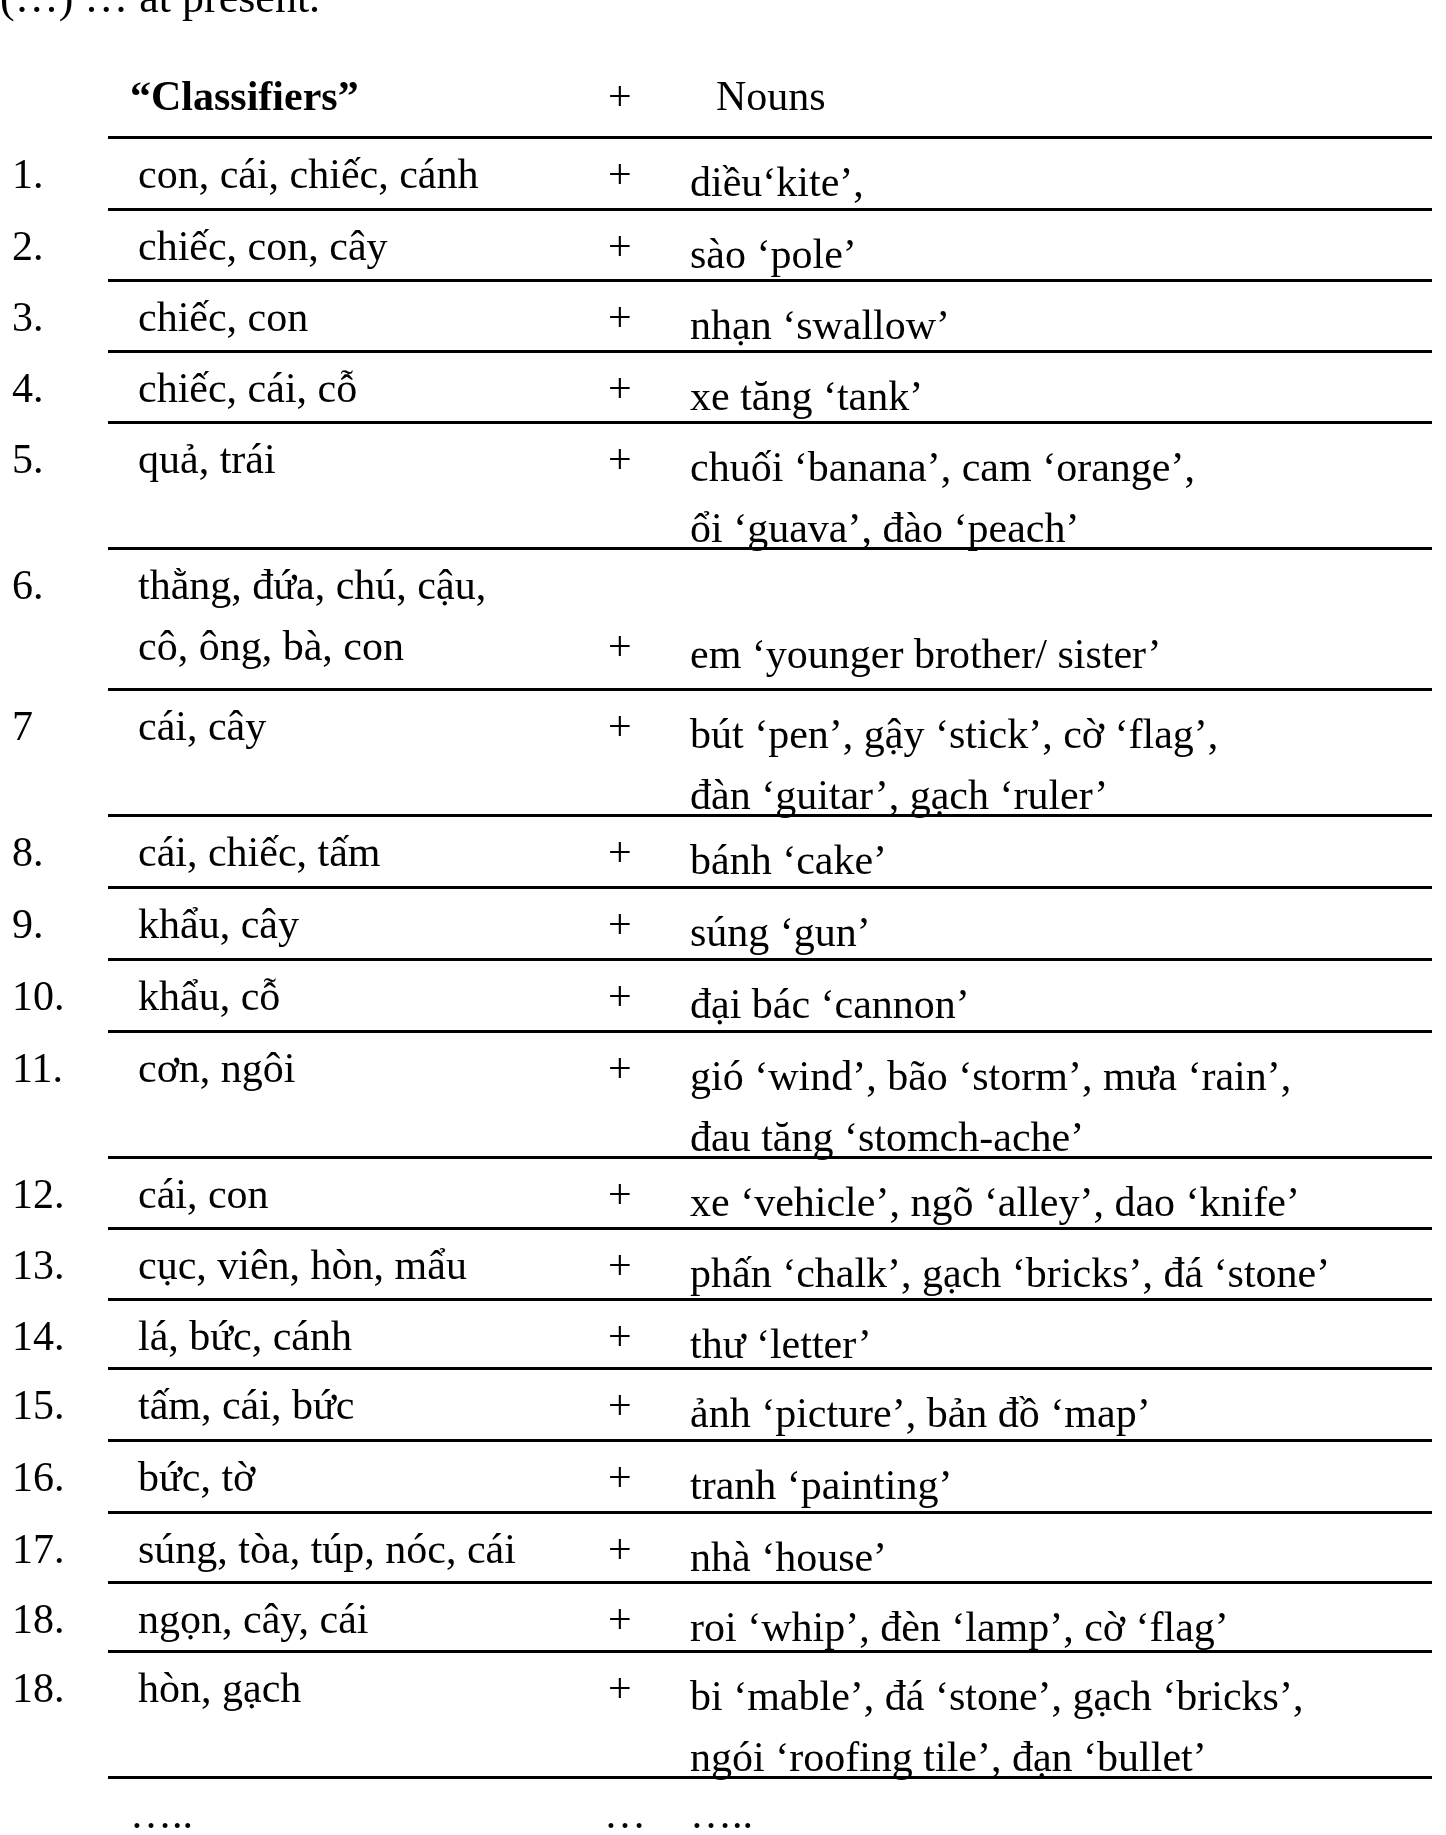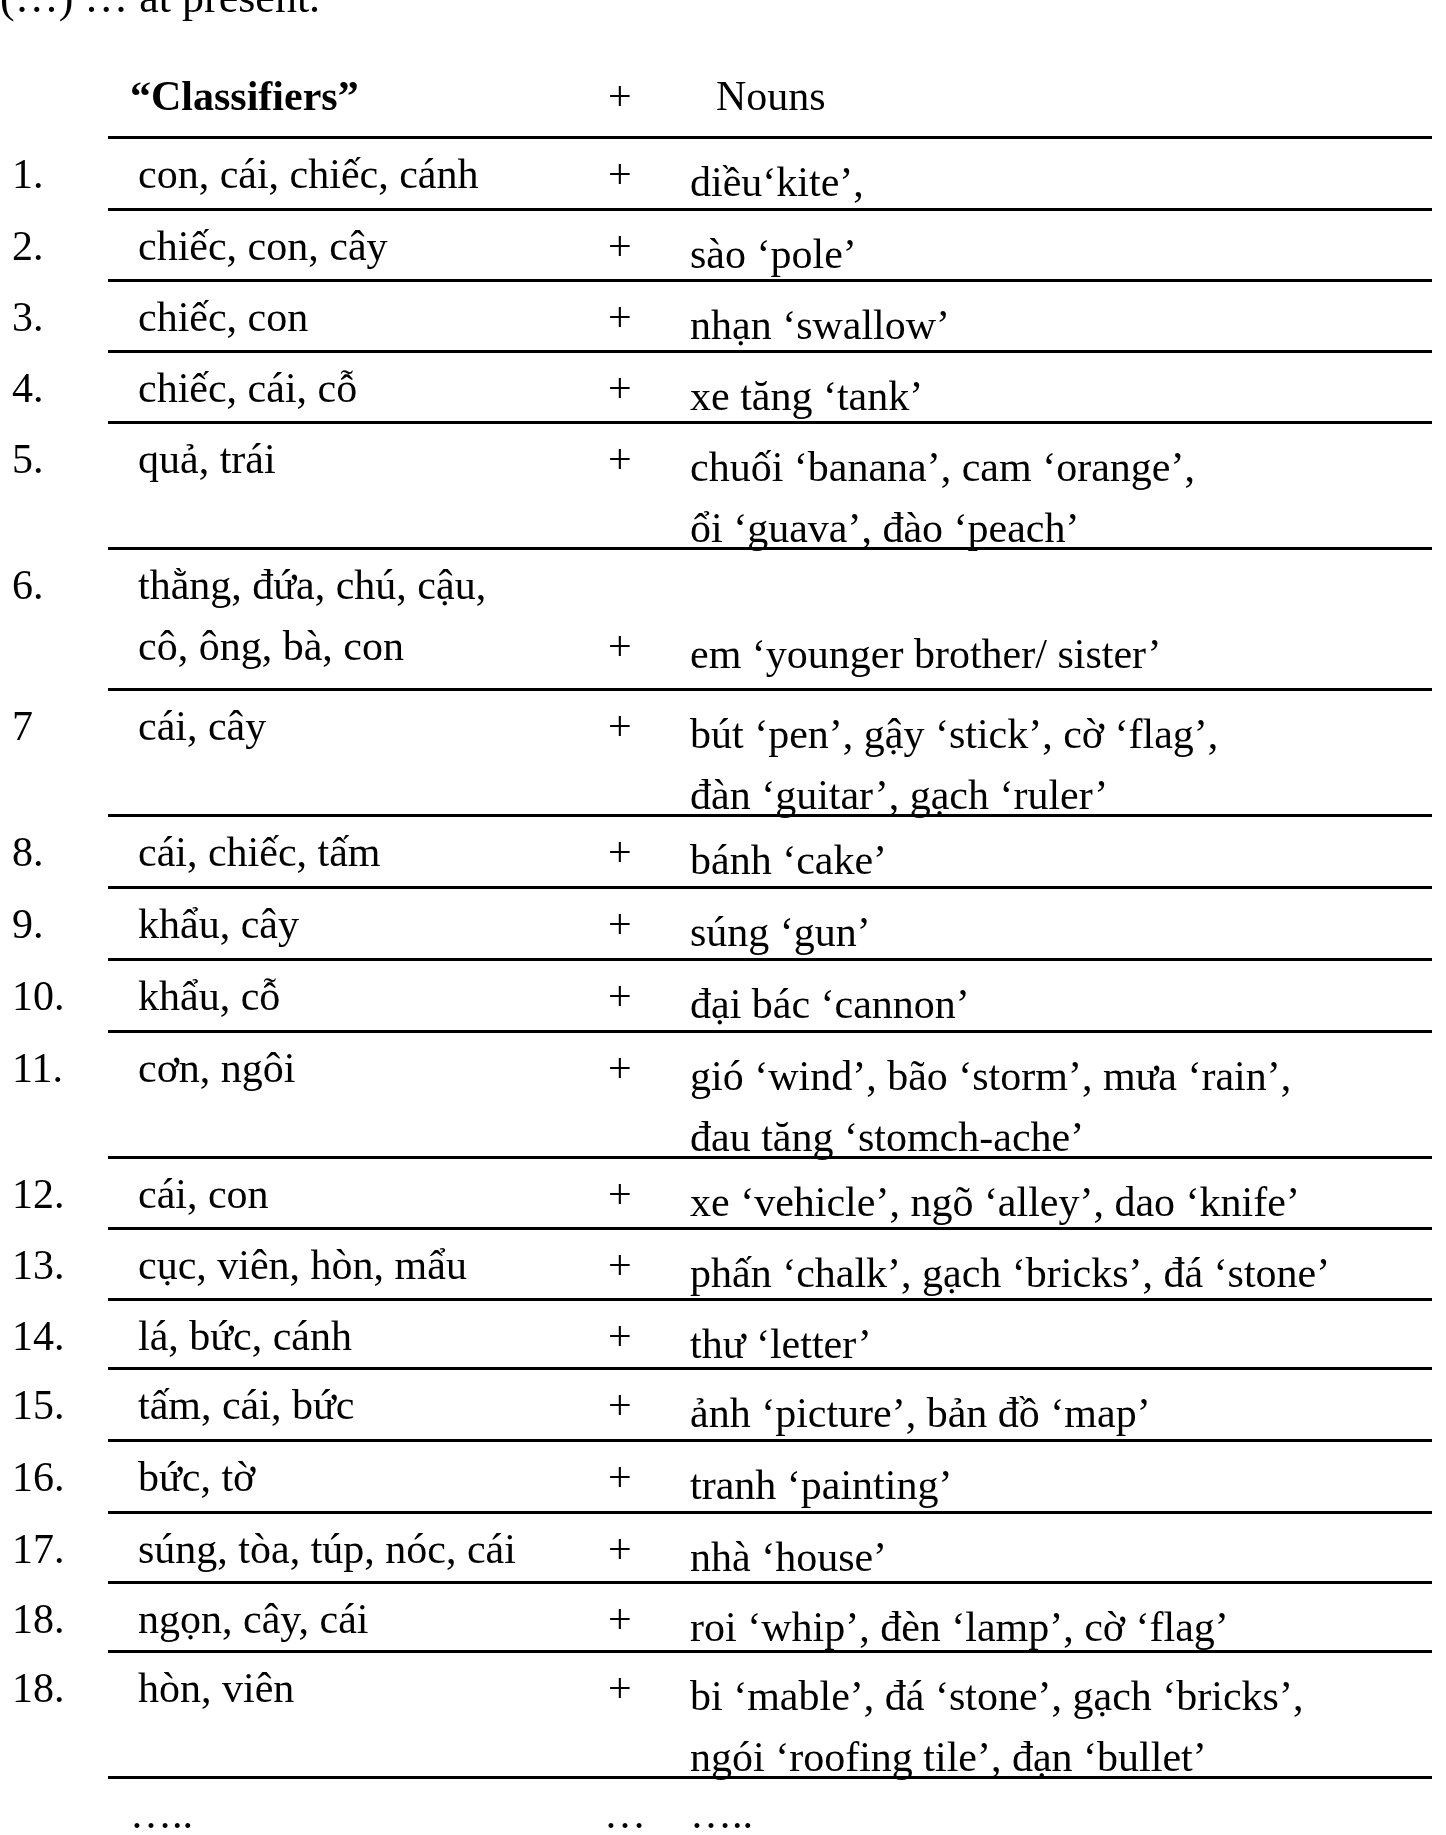--- a/index.html
+++ b/index.html
@@ -156,21 +156,21 @@
       <span class="nouns">nhà ‘house’</span>
     </div>
     <div class="row" style="top: 1589px;">
       <span class="num">18.</span>
       <span class="cls">ngọn, cây, cái</span>
       <span class="plus" style="top:0px">+</span>
       <span class="nouns">roi ‘whip’, đèn ‘lamp’, cờ ‘flag’</span>
     </div>
     <div class="row" style="top: 1658px;">
       <span class="num">18.</span>
-      <span class="cls">hòn, viên</span>
+      <span class="cls">hòn, gạch</span>
       <span class="plus" style="top:0px">+</span>
       <span class="nouns">bi ‘mable’, đá ‘stone’, gạch ‘bricks’,
 ngói ‘roofing tile’, đạn ‘bullet’</span>
     </div>
   </div>
 
 <div class="tail" style="left:130px">…..</div>
 <div class="tail" style="left:604px">…</div>
 <div class="tail" style="left:690px">…..</div>
 

